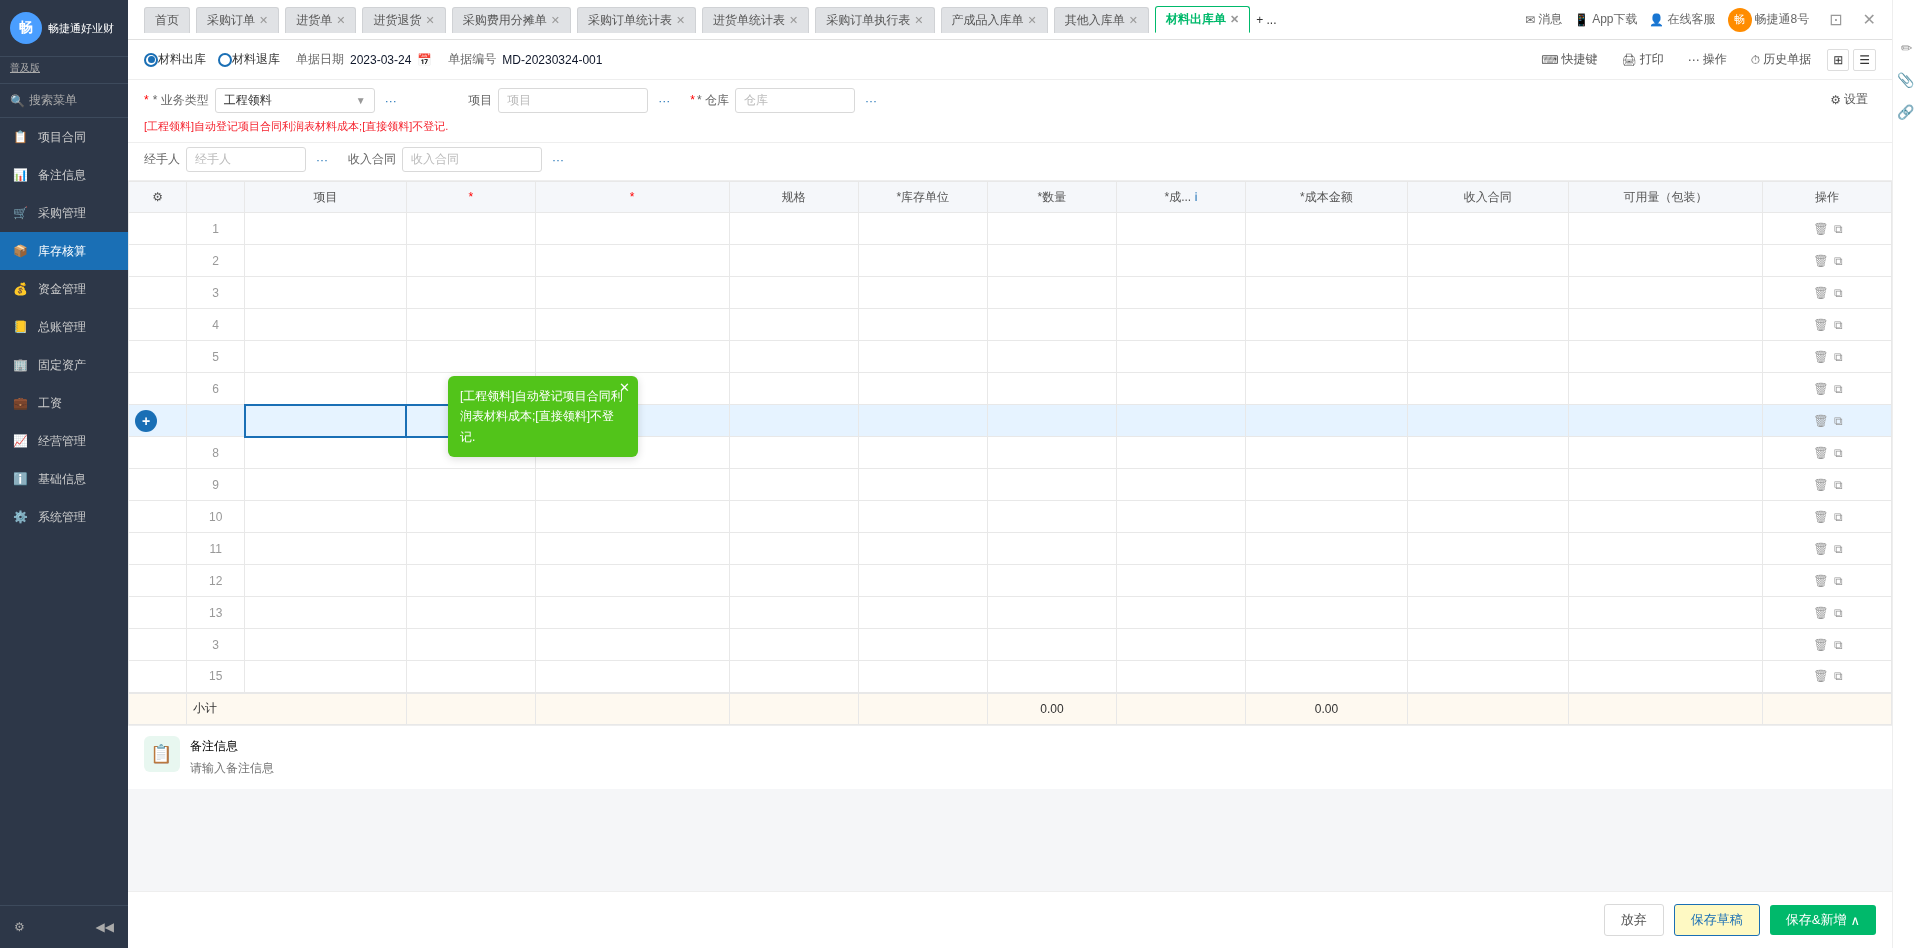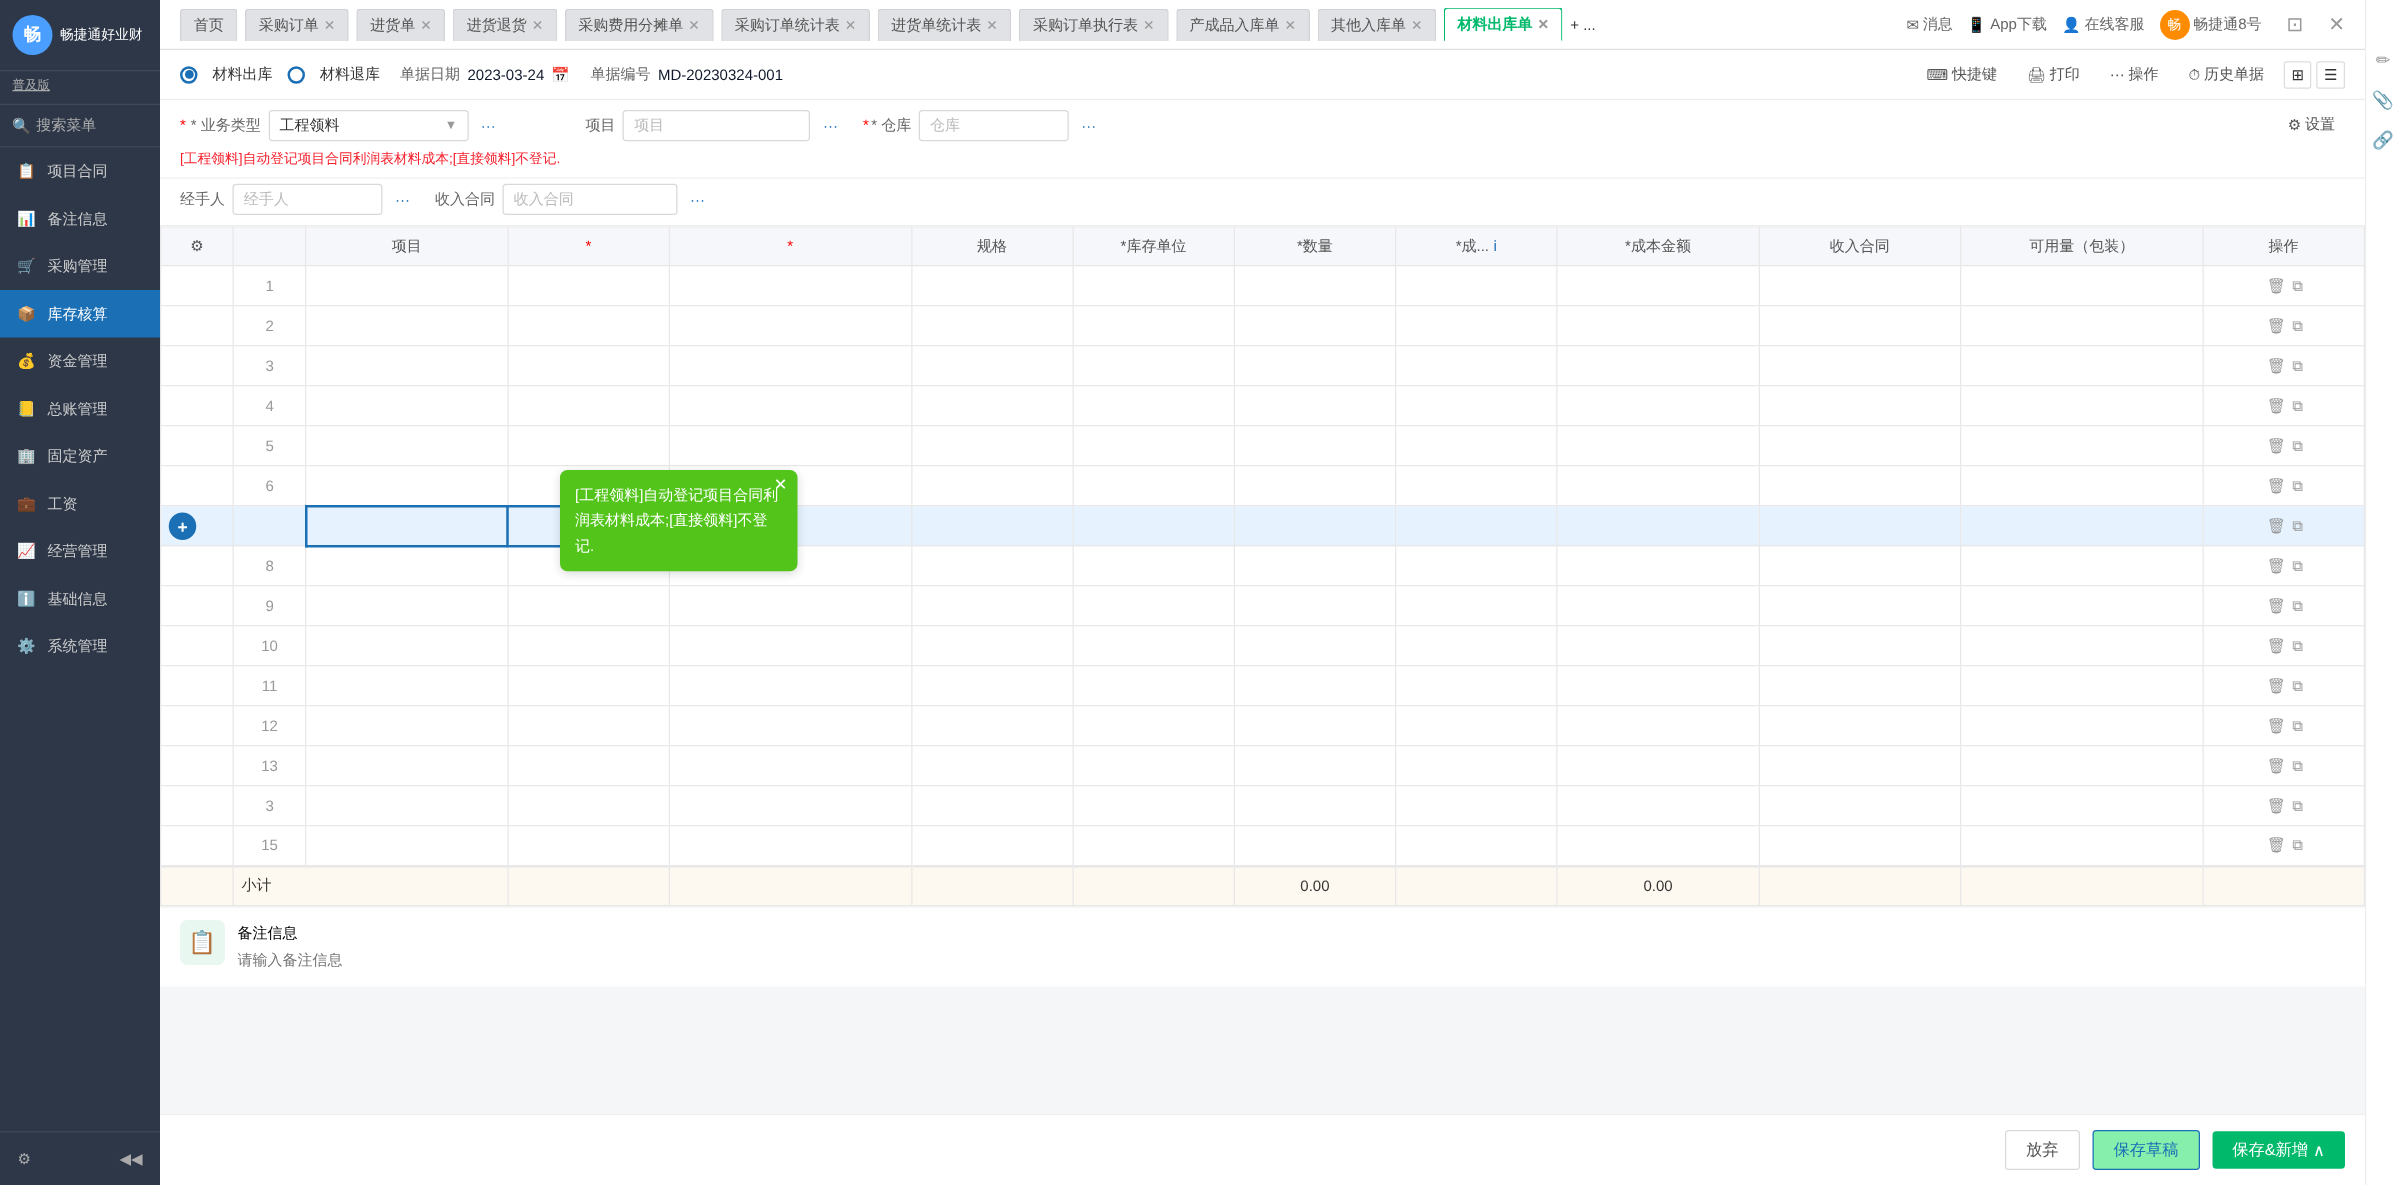--- a/index.html
+++ b/index.html
@@ -29,21 +29,21 @@
     .topbar-close { cursor: pointer; color: #999; margin-left: 8px; font-size: 16px; }
     .topbar-more { cursor: pointer; }
 
     
     .page-content { flex: 1; overflow: auto; padding: 0; background: #f5f6f8; }
     .form-panel { background: #fff; margin: 0; padding: 0; }
 
     
     .form-header { padding: 8px 16px; background: #fff; border-bottom: 1px solid #eee; display: flex; align-items: center; gap: 16px; flex-wrap: wrap; }
     .radio-group { display: flex; gap: 12px; align-items: center; }
-    .radio-item { display: flex; align-items: center; gap: 12px; cursor: pointer; font-size: 12px; }
+    .radio-item { display: flex; align-items: center; gap: 0; cursor: pointer; font-size: 12px; }
     .radio-dot { width: 14px; height: 14px; border-radius: 50%; border: 2px solid #1a6fb5; display: flex; align-items: center; justify-content: center; }
     .radio-dot.checked::after { content: ''; width: 7px; height: 7px; background: #1a6fb5; border-radius: 50%; }
     .form-field { display: flex; align-items: center; gap: 6px; font-size: 12px; }
     .form-field-value { color: #0f172a; font-weight: 500; }
     .calendar-icon { color: #1a6fb5; cursor: pointer; }
     .form-header-right { margin-left: auto; display: flex; align-items: center; gap: 8px; }
     .header-action-btn { display: flex; align-items: center; gap: 3px; font-size: 12px; color: #555; cursor: pointer; padding: 3px 8px; border-radius: 3px; }
 
     
     .form-fields-row { padding: 8px 16px; background: #fff; border-bottom: 1px solid #eee; display: flex; align-items: flex-start; gap: 20px; flex-wrap: wrap; }
@@ -65,21 +65,21 @@
     .ops-col { width: 80px; text-align: center; }
     .ops-btn { cursor: pointer; color: #999; margin: 0 2px; }
     .ops-copy { cursor: pointer; color: #999; }
     .add-row-btn { display: inline-flex; align-items: center; justify-content: center; width: 22px; height: 22px; background: #1a6fb5; color: white; border-radius: 50%; cursor: pointer; font-size: 14px; font-weight: bold; }
     .subtotal-row td { background: #fef9f0; font-weight: 500; border-top: 2px solid #e8e8e8; }
     .subtotal-label { color: #666; }
 
     
     .form-footer { padding: 12px 16px; background: #fff; border-top: 1px solid #eee; display: flex; align-items: center; justify-content: flex-end; gap: 10px; }
     .btn-discard { border: 1px solid #d9d9d9; background: #fff; color: #555; padding: 6px 16px; border-radius: 3px; cursor: pointer; font-size: 13px; }
-    .btn-draft { border: 1px solid #1a6fb5; background: #86efac; color: #1a6fb5; padding: 6px 16px; border-radius: 3px; cursor: pointer; font-size: 13px; }
+    .btn-draft { border: 1px solid #1a6fb5; background: #fef9c3; color: #1a6fb5; padding: 6px 16px; border-radius: 3px; cursor: pointer; font-size: 13px; }
     .btn-save-new { background: #00b96b; color: #fff; border: none; padding: 6px 16px; border-radius: 3px; cursor: pointer; font-size: 13px; display: flex; align-items: center; gap: 4px; }
 
     
     .remarks-section { padding: 10px 16px; background: #fff; border-top: 1px solid #eee; display: flex; align-items: flex-start; gap: 10px; }
     .remarks-icon { width: 36px; height: 36px; background: #e8f7f0; border-radius: 6px; display: flex; align-items: center; justify-content: center; color: #00b96b; font-size: 18px; flex-shrink: 0; }
     .remarks-label { font-size: 12px; color: #000000; margin-top: 2px; }
     .remarks-input { flex: 1; border: none; outline: none; font-size: 12px; color: #999; padding: 4px 0; }
 
     
     .right-sidebar { width: 28px; background: #fff; border-left: 1px solid #eee; display: flex; flex-direction: column; align-items: center; padding-top: 40px; gap: 16px; flex-shrink: 0; }

